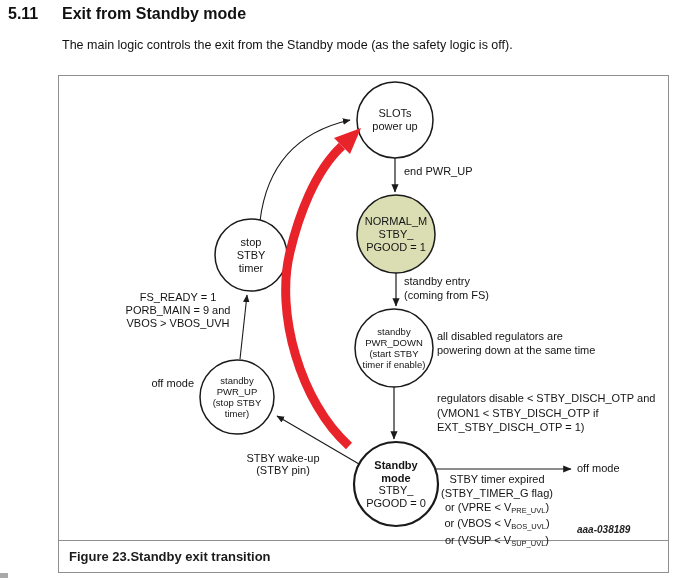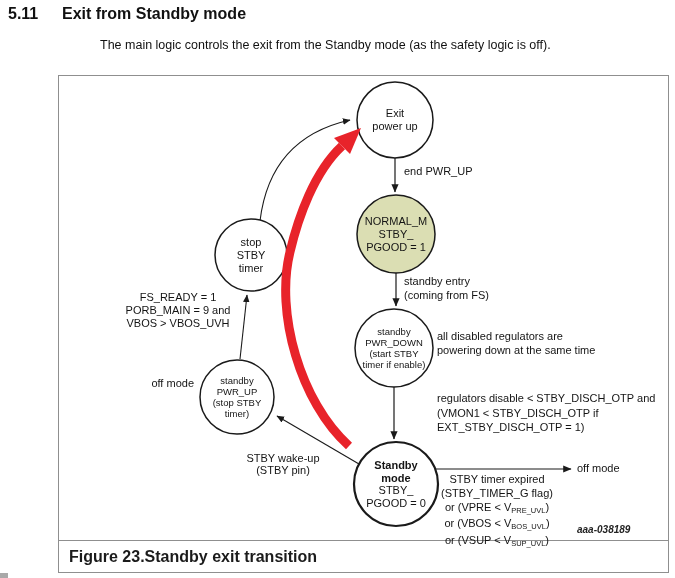--- a/index.html
+++ b/index.html
@@ -1,26 +1,26 @@
 <!DOCTYPE html>
 <html><head>
 <meta charset="utf-8">
 <style>
   html,body{margin:0;padding:0;background:#fff;}
   .page{position:relative;width:675px;height:578px;background:#fff;overflow:hidden;
         font-family:"Liberation Sans",sans-serif;color:#1a1a1a;}
   .heading{position:absolute;top:5px;left:8px;font-size:16px;font-weight:bold;
            display:flex;color:#111;}
   .heading .num{width:54px;}
-  .intro{position:absolute;top:38px;left:62px;font-size:12.5px;color:#111;margin-left:38px;}
+  .intro{position:absolute;top:38px;left:62px;font-size:12.5px;color:#111;}
   .figure-frame{position:absolute;left:58px;top:75px;width:609px;height:496px;
                 border:1px solid #8f8f8f;background:#fff;}
   .caption-row{position:absolute;left:0;right:0;bottom:0;height:31px;
                border-top:1px solid #8f8f8f;display:flex;align-items:center;
-               padding-left:10px;font-size:16px;font-weight:bold;color:#1b1b1b;}
+               padding-left:10px;font-size:13px;font-weight:bold;color:#1b1b1b;}
   .caption-row .cap-title{margin-left:0;}
   svg.diagram{position:absolute;left:0;top:0;width:675px;height:578px;z-index:1;pointer-events:none;}
   .lbl{position:absolute;z-index:2;font-size:11px;line-height:13.5px;white-space:nowrap;color:#141414;}
   .lbl.center{text-align:center;white-space:normal;}
   .lbl.right{text-align:right;white-space:normal;}
   .state-label{position:absolute;z-index:2;display:flex;flex-direction:column;
                align-items:center;justify-content:center;text-align:center;
                font-size:11px;line-height:13px;color:#141414;}
   .state-label.small{font-size:9.5px;line-height:11px;}
   .state-label .b{font-weight:bold;}
@@ -67,21 +67,21 @@
     <circle cx="394" cy="348" r="39" fill="#ffffff" stroke="#1a1a1a" stroke-width="1.5"></circle>
     <circle cx="251" cy="255" r="36" fill="#ffffff" stroke="#1a1a1a" stroke-width="1.5"></circle>
     <circle cx="237" cy="397" r="37" fill="#ffffff" stroke="#1a1a1a" stroke-width="1.5"></circle>
     <circle cx="396" cy="484" r="42" fill="#ffffff" stroke="#1a1a1a" stroke-width="2.2"></circle>
 
     <path d="M 349 446 C 300 402, 275 312, 290 252 C 298 218 314 172 342 146" fill="none" stroke-width="9" stroke="#e8232a"></path>
     <polygon points="361,128 350,154 334,138" fill="#e8232a"></polygon>
   </svg>
 
   <div class="state-label" style="left:357px;top:82px;width:76px;height:76px;">
-    <div>Exit</div>
+    <div>SLOTs</div>
     <div>power up</div>
   </div>
 
   <div class="state-label" style="left:357px;top:195px;width:78px;height:78px;">
     <div>NORMAL_M</div>
     <div>STBY_</div>
     <div>PGOOD = 1</div>
   </div>
 
   <div class="state-label small" style="left:355px;top:309px;width:78px;height:78px;">

